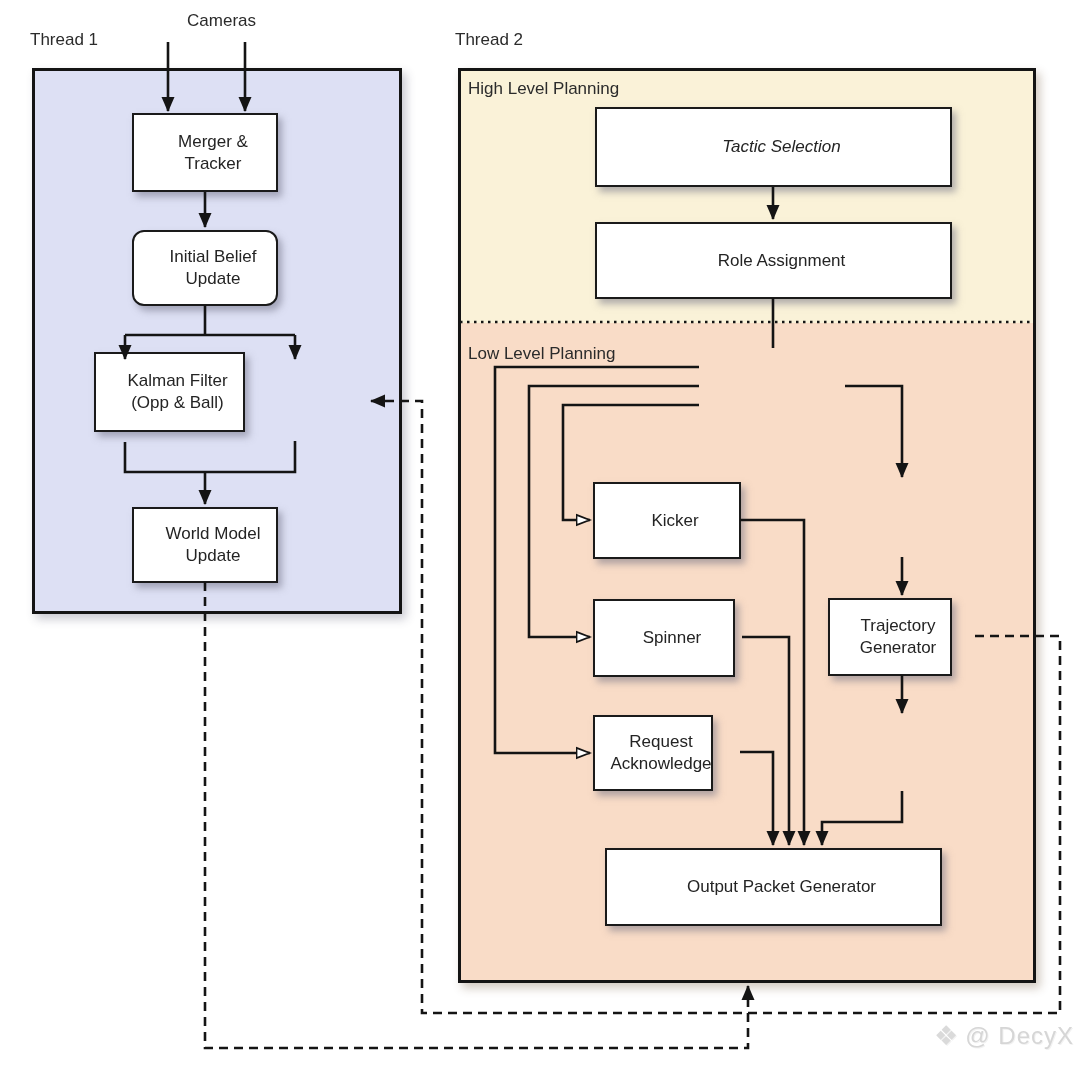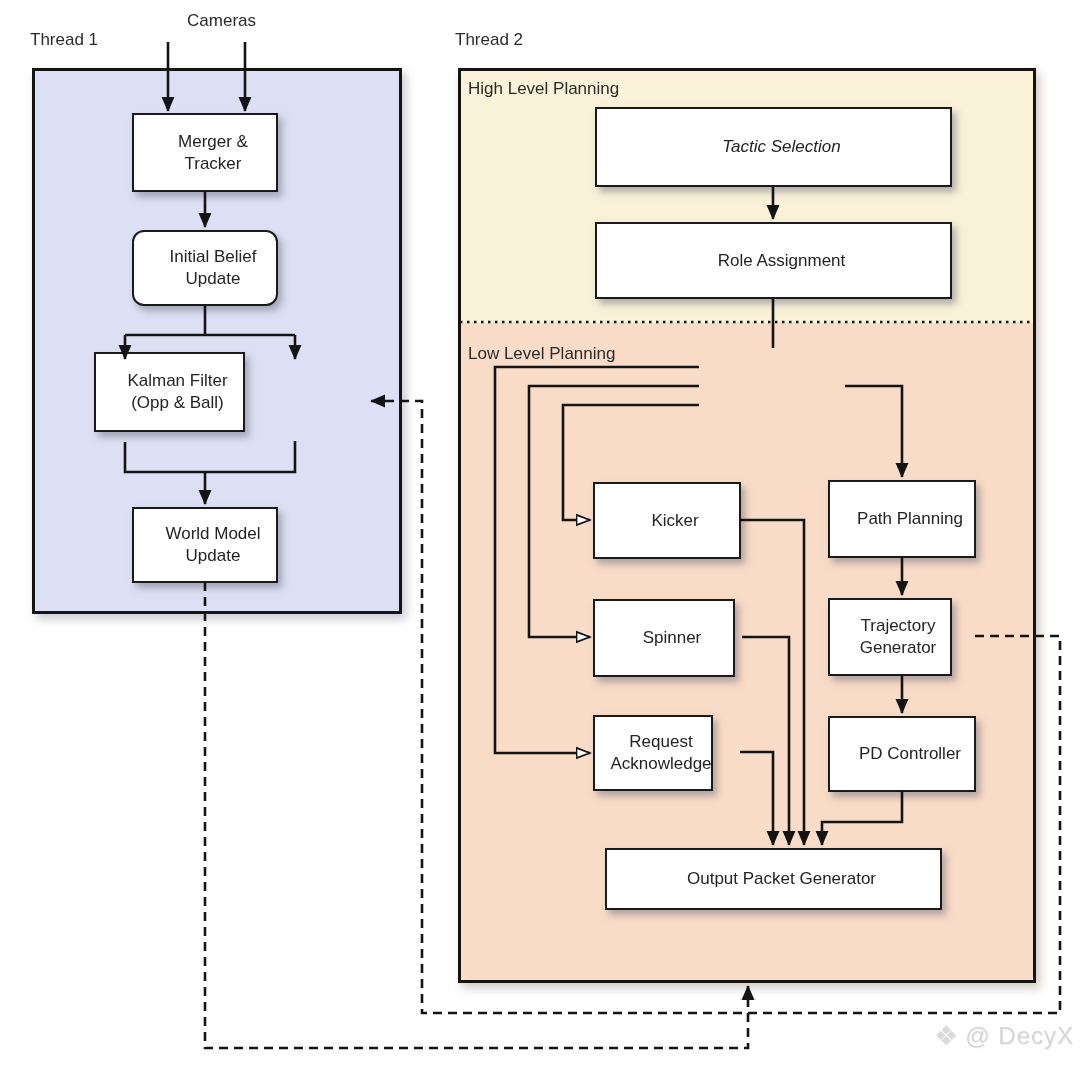--- a/index.html
+++ b/index.html
@@ -28,21 +28,21 @@
   .n-wmu    {left:132px;top:507px;width:146px;height:76px;}
   .n-tactic {left:595px;top:107px;width:357px;height:80px;font-style:italic;}
   .n-role   {left:595px;top:222px;width:357px;height:77px;}
   .n-skill  {left:699px;top:348px;width:147px;height:77px;}
   .n-kicker {left:593px;top:482px;width:148px;height:77px;}
   .n-path   {left:828px;top:480px;width:148px;height:78px;}
   .n-spinner{left:593px;top:599px;width:142px;height:78px;}
   .n-traj   {left:828px;top:598px;width:124px;height:78px;}
   .n-reqack {left:593px;top:715px;width:120px;height:76px;}
   .n-pd     {left:828px;top:716px;width:148px;height:76px;}
-  .n-opg    {left:605px;top:848px;width:337px;height:62px;align-items:center;}
+  .n-opg    {left:605px;top:848px;width:337px;height:78px;align-items:center;}
   .free-label{position:absolute;font-size:17px;color:#2b2b2b;}
   .lbl-thread1{left:30px;top:30px;}
   .lbl-thread2{left:455px;top:30px;}
   .lbl-cameras{left:158px;top:11px;width:98px;text-align:right;}
   .lbl-hlp{left:468px;top:79px;}
   .lbl-llp{left:468px;top:344px;}
   #wires{position:absolute;left:0;top:0;pointer-events:none;}
   .edge{fill:none;stroke:#141414;stroke-width:2.6px;}
   .edge.dashed{stroke-dasharray:9 6;}
   .edge.dotted{stroke-width:2.5px;stroke-dasharray:2.5 4.5;}
@@ -87,36 +87,30 @@
     </div>
   <div class="node n-tactic">
       <span>Tactic Selection</span>
     </div>
   <div class="node n-role">
       <span>Role Assignment</span>
     </div>
   <div class="node n-kicker">
       <span>Kicker</span>
     </div>
-  <div class="node n-path">
-      <span>Path Planning</span>
-    </div>
   <div class="node n-spinner">
       <span>Spinner</span>
     </div>
   <div class="node n-traj">
       <span>Trajectory
 Generator</span>
     </div>
   <div class="node n-reqack">
       <span>Request
 Acknowledge</span>
-    </div>
-  <div class="node n-pd">
-      <span>PD Controller</span>
     </div>
   <div class="node n-opg">
       <span>Output Packet Generator</span>
     </div>
 
   <svg id="wires" width="1080" height="1065" viewBox="0 0 1080 1065">
     <defs>
       <marker id="mSolid" viewBox="0 0 16 14" refX="14.5" refY="7" markerWidth="16" markerHeight="14" orient="auto" markerUnits="userSpaceOnUse">
         <path d="M0.5,0.5 L15.5,7 L0.5,13.5 Z" fill="#141414"></path>
       </marker>

